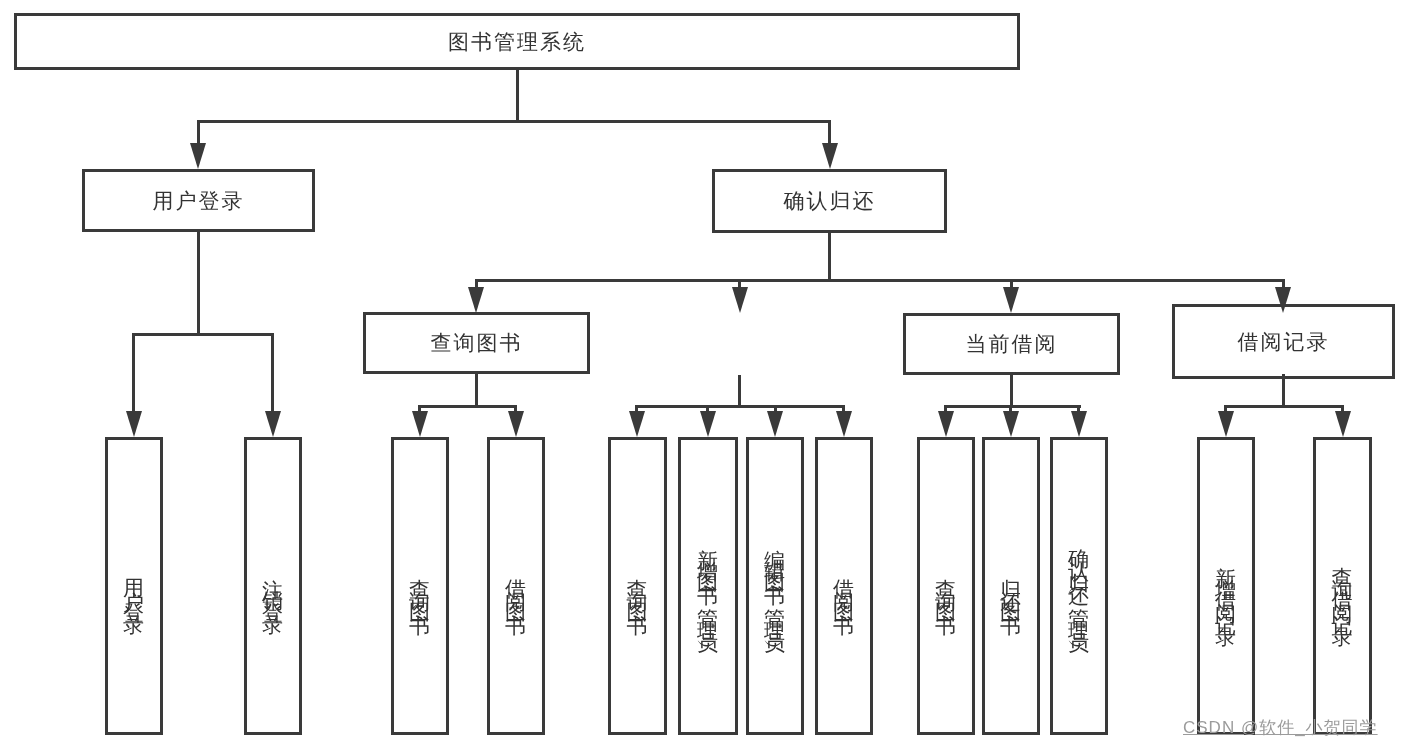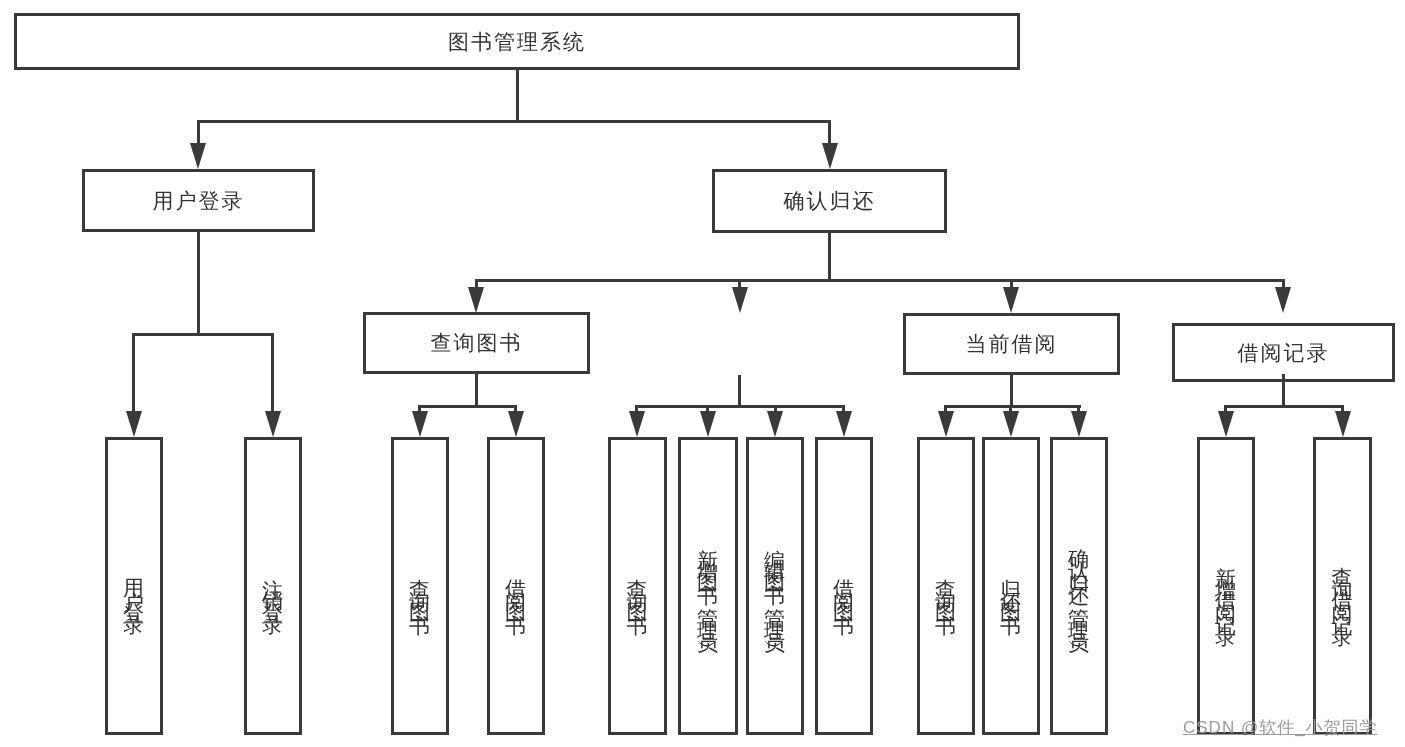--- a/index.html
+++ b/index.html
@@ -64,21 +64,21 @@
   <div class="box" style="left:712px;top:169px;width:235px;height:64px">
     <span class="hlabel">确认归还</span>
   </div>
 
   <div class="box" style="left:363px;top:312px;width:227px;height:62px">
     <span class="hlabel">查询图书</span>
   </div>
   <div class="box" style="left:903px;top:313px;width:217px;height:62px">
     <span class="hlabel">当前借阅</span>
   </div>
-  <div class="box" style="left:1172px;top:323px;width:223px;height:59px">
+  <div class="box" style="left:1172px;top:304px;width:223px;height:75px">
     <span class="hlabel">借阅记录</span>
   </div>
 
   <div class="box vbox" style="left:105px;width:58px">
     <span class="vlabel">用户登录</span>
   </div>
   <div class="box vbox" style="left:244px;width:58px">
     <span class="vlabel">注销登录</span>
   </div>
 

